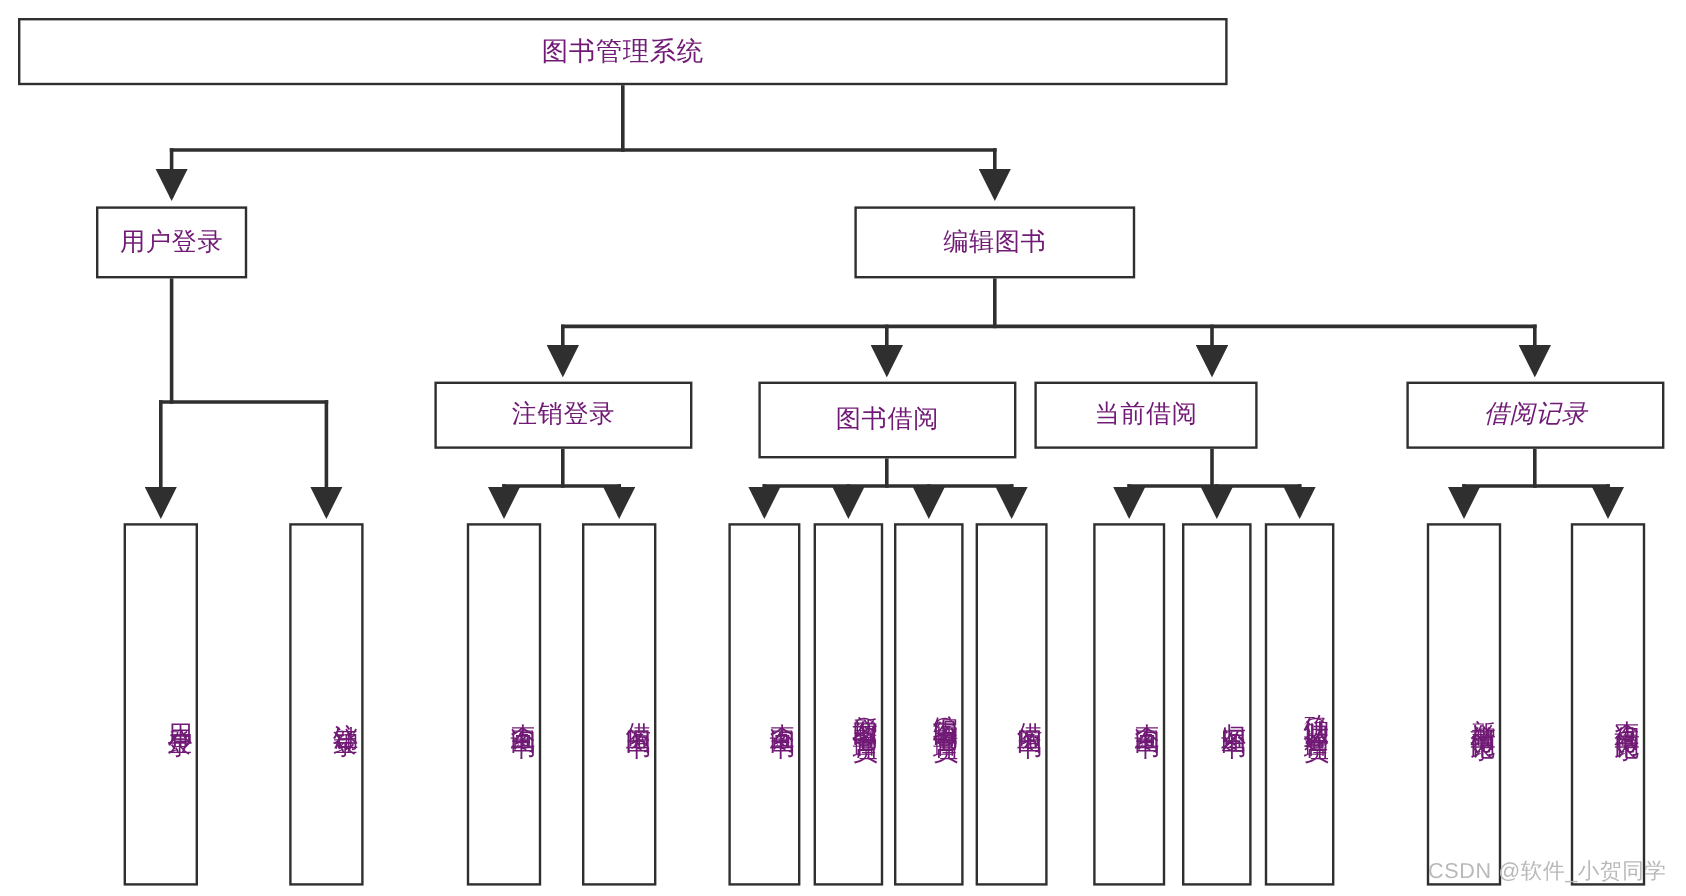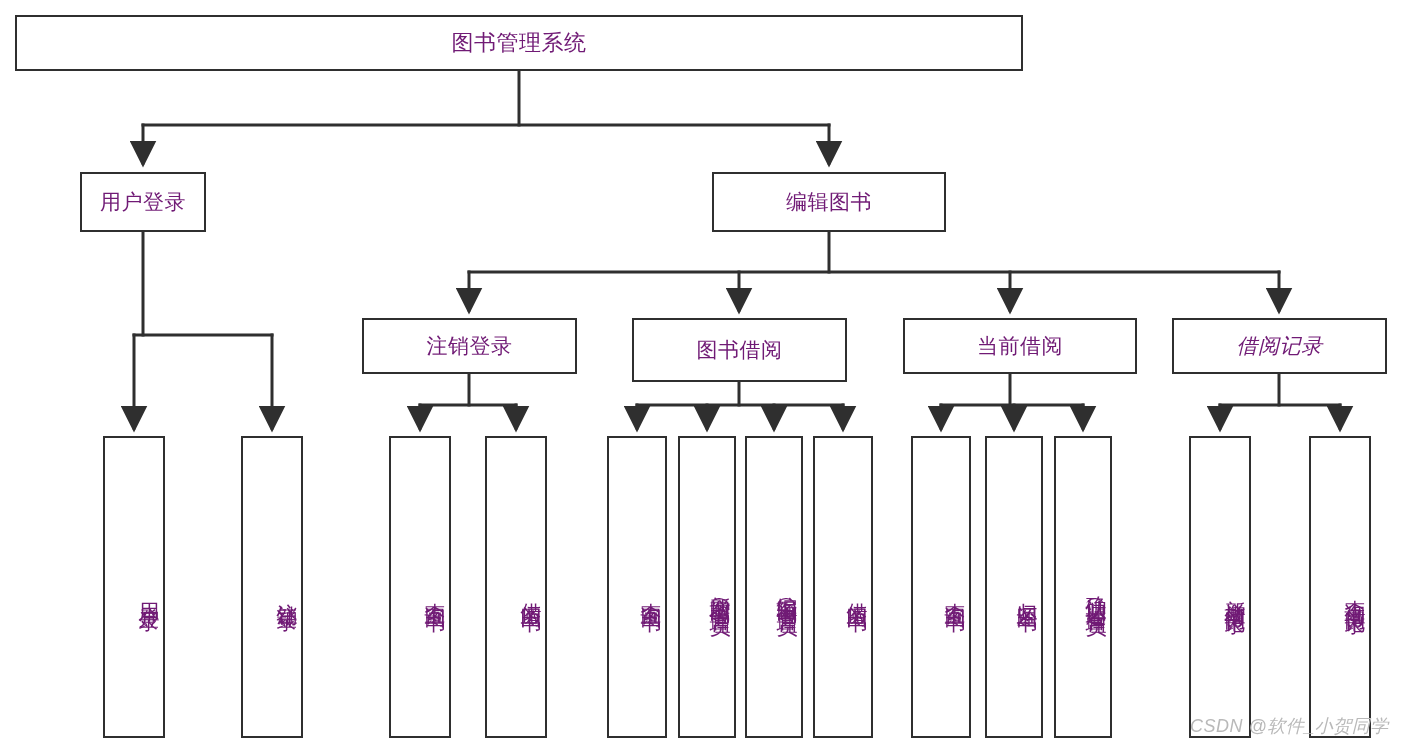--- a/index.html
+++ b/index.html
@@ -54,21 +54,20 @@
   .node-root {
     font-size: 22px;
   }
   .watermark {
     position: absolute;
     color: #b9b9b9;
     font-size: 18px;
     white-space: nowrap;
     letter-spacing: 0.5px;
     pointer-events: none;
-    font-style: italic;
   }
 </style>
 </head>
 <body>
 
 <div id="diagram-root" style="width: 1405px; height: 747px; background: rgb(255, 255, 255);">
 
   <svg id="diagram-svg" viewBox="0 0 1405 747" xmlns="http://www.w3.org/2000/svg">
     <defs>
       <marker id="arrowhead" markerWidth="9" markerHeight="9" refX="7.5" refY="4.5" orient="auto" markerUnits="strokeWidth">
@@ -124,21 +123,21 @@
     </g>
   </svg>
 
   <div class="node node-h node-root" id="node-root" style="left: 15px; top: 15px; width: 1008px; height: 56px;">图书管理系统</div>
 
   <div class="node node-h" id="node-l2-0" style="left: 80px; top: 172px; width: 126px; height: 60px;">用户登录</div>
   <div class="node node-h" id="node-l2-1" style="left: 712px; top: 172px; width: 234px; height: 60px;">编辑图书</div>
 
   <div class="node node-h" id="node-l3-0" style="left: 362px; top: 318px; width: 215px; height: 56px;">注销登录</div>
   <div class="node node-h" id="node-l3-1" style="left: 632px; top: 318px; width: 215px; height: 64px;">图书借阅</div>
-  <div class="node node-h" id="node-l3-2" style="left: 903px; top: 318px; width: 234px; height: 56px;">当前借阅</div>
+  <div class="node node-h" id="node-l3-2" style="left: 862px; top: 318px; width: 186px; height: 56px;">当前借阅</div>
   <div class="node node-h" id="node-l3-3" style="left: 1172px; top: 318px; width: 215px; height: 56px; font-style: italic;">借阅记录</div>
 
   <div class="node node-v" id="node-leaf-0" style="left: 103px; top: 436px; width: 62px; height: 302px;">用户登录</div>
   <div class="node node-v" id="node-leaf-1" style="left: 241px; top: 436px; width: 62px; height: 302px;">注销登录</div>
   <div class="node node-v" id="node-leaf-2" style="left: 389px; top: 436px; width: 62px; height: 302px;">查询图书</div>
   <div class="node node-v" id="node-leaf-3" style="left: 485px; top: 436px; width: 62px; height: 302px;">借阅图书</div>
   <div class="node node-v" id="node-leaf-4" style="left: 607px; top: 436px; width: 60px; height: 302px;">查询图书</div>
   <div class="node node-v" id="node-leaf-5" style="left: 678px; top: 436px; width: 58px; height: 302px;">新增图书（管理员）</div>
   <div class="node node-v" id="node-leaf-6" style="left: 745px; top: 436px; width: 58px; height: 302px;">编辑图书（管理员）</div>
   <div class="node node-v" id="node-leaf-7" style="left: 813px; top: 436px; width: 60px; height: 302px;">借阅图书</div>

